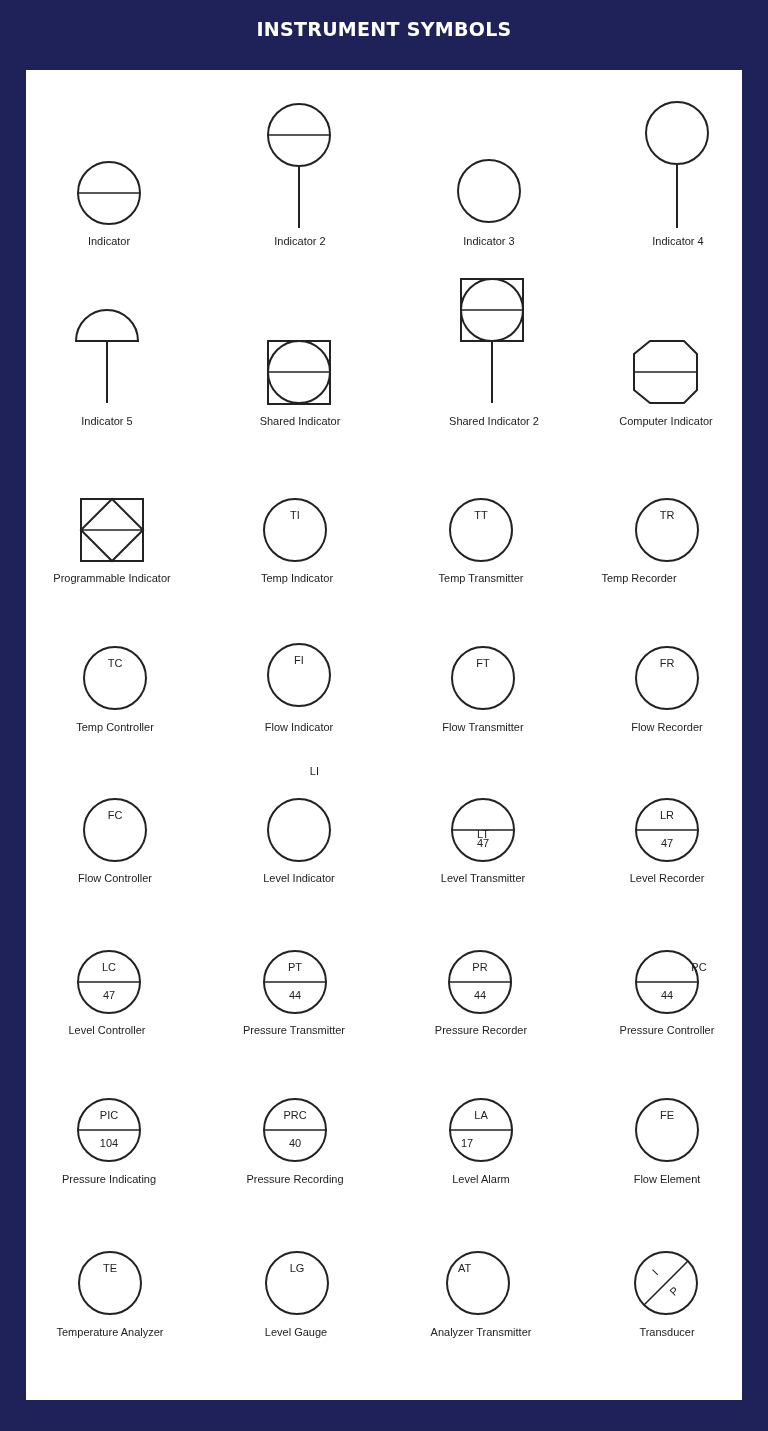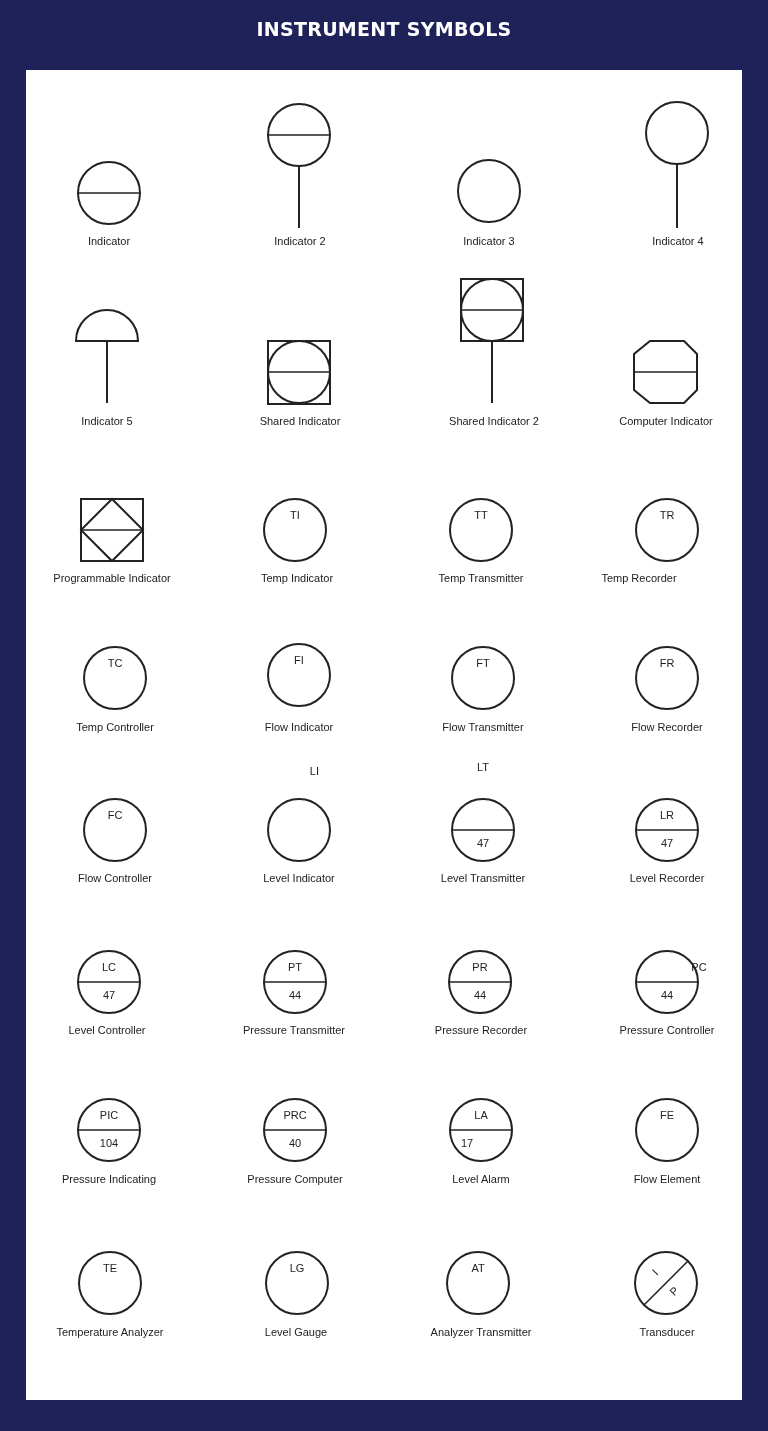--- a/index.html
+++ b/index.html
@@ -150,21 +150,21 @@
   <span class="tag" style="position:absolute;left:461px;top:509px;width:40px;text-align:center;font-size:11px;color:#222">TT</span>
   <span class="tag" style="position:absolute;left:647px;top:509px;width:40px;text-align:center;font-size:11px;color:#222">TR</span>
 
   <span style="position:absolute;left:95px;top:657px;width:40px;text-align:center;font-size:11px;color:#222">TC</span>
   <span style="position:absolute;left:279px;top:654px;width:40px;text-align:center;font-size:11px;color:#222">FI</span>
   <span style="position:absolute;left:463px;top:657px;width:40px;text-align:center;font-size:11px;color:#222">FT</span>
   <span style="position:absolute;left:647px;top:657px;width:40px;text-align:center;font-size:11px;color:#222">FR</span>
 
   <span style="position:absolute;left:95px;top:809px;width:40px;text-align:center;font-size:11px;color:#222">FC</span>
   <span style="position:absolute;left:279px;top:765px;width:40px;text-align:right;font-size:11px;color:#222">LI</span>
-  <span style="position:absolute;left:463px;top:761px;width:40px;text-align:center;font-size:11px;color:#222">LT</span>
+  <span style="position:absolute;left:463px;top:828px;width:40px;text-align:center;font-size:11px;color:#222">LT</span>
   <span style="position:absolute;left:463px;top:837px;width:40px;text-align:center;font-size:11px;color:#222">47</span>
   <span style="position:absolute;left:647px;top:809px;width:40px;text-align:center;font-size:11px;color:#222">LR</span>
   <span style="position:absolute;left:647px;top:837px;width:40px;text-align:center;font-size:11px;color:#222">47</span>
 
   <span style="position:absolute;left:89px;top:961px;width:40px;text-align:center;font-size:11px;color:#222">LC</span>
   <span style="position:absolute;left:89px;top:989px;width:40px;text-align:center;font-size:11px;color:#222">47</span>
   <span style="position:absolute;left:275px;top:961px;width:40px;text-align:center;font-size:11px;color:#222">PT</span>
   <span style="position:absolute;left:275px;top:989px;width:40px;text-align:center;font-size:11px;color:#222">44</span>
   <span style="position:absolute;left:460px;top:961px;width:40px;text-align:center;font-size:11px;color:#222">PR</span>
   <span style="position:absolute;left:460px;top:989px;width:40px;text-align:center;font-size:11px;color:#222">44</span>
@@ -174,21 +174,21 @@
   <span style="position:absolute;left:89px;top:1109px;width:40px;text-align:center;font-size:11px;color:#222">PIC</span>
   <span style="position:absolute;left:89px;top:1137px;width:40px;text-align:center;font-size:11px;color:#222">104</span>
   <span style="position:absolute;left:275px;top:1109px;width:40px;text-align:center;font-size:11px;color:#222">PRC</span>
   <span style="position:absolute;left:275px;top:1137px;width:40px;text-align:center;font-size:11px;color:#222">40</span>
   <span style="position:absolute;left:461px;top:1109px;width:40px;text-align:center;font-size:11px;color:#222">LA</span>
   <span style="position:absolute;left:461px;top:1137px;width:40px;text-align:left;font-size:11px;color:#222">17</span>
   <span style="position:absolute;left:647px;top:1109px;width:40px;text-align:center;font-size:11px;color:#222">FE</span>
 
   <span style="position:absolute;left:90px;top:1262px;width:40px;text-align:center;font-size:11px;color:#222">TE</span>
   <span style="position:absolute;left:277px;top:1262px;width:40px;text-align:center;font-size:11px;color:#222">LG</span>
-  <span style="position:absolute;left:458px;top:1262px;width:40px;text-align:center;font-size:11px;color:#222">AT</span>
+  <span style="position:absolute;left:458px;top:1262px;width:40px;font-size:11px;color:#222">AT</span>
   <span style="position:absolute;left:645px;top:1266px;width:20px;text-align:center;font-size:11px;color:#222;transform:rotate(-45deg)">I</span>
   <span style="position:absolute;left:664px;top:1285px;width:20px;text-align:center;font-size:11px;color:#222;transform:rotate(-45deg)">P</span>
 </div>
 
 <div>
   <span class="lbl" style="left:19px;top:235px">Indicator</span>
   <span class="lbl" style="left:210px;top:235px">Indicator 2</span>
   <span class="lbl" style="left:399px;top:235px">Indicator 3</span>
   <span class="lbl" style="left:588px;top:235px">Indicator 4</span>
 
@@ -211,21 +211,21 @@
   <span class="lbl" style="left:209px;top:872px">Level Indicator</span>
   <span class="lbl" style="left:393px;top:872px">Level Transmitter</span>
   <span class="lbl" style="left:577px;top:872px">Level Recorder</span>
 
   <span class="lbl" style="left:17px;top:1024px">Level Controller</span>
   <span class="lbl" style="left:204px;top:1024px">Pressure Transmitter</span>
   <span class="lbl" style="left:391px;top:1024px">Pressure Recorder</span>
   <span class="lbl" style="left:577px;top:1024px">Pressure Controller</span>
 
   <span class="lbl" style="left:19px;top:1173px">Pressure Indicating</span>
-  <span class="lbl" style="left:205px;top:1173px">Pressure Computer</span>
+  <span class="lbl" style="left:205px;top:1173px">Pressure Recording</span>
   <span class="lbl" style="left:391px;top:1173px">Level Alarm</span>
   <span class="lbl" style="left:577px;top:1173px">Flow Element</span>
 
   <span class="lbl" style="left:20px;top:1326px">Temperature Analyzer</span>
   <span class="lbl" style="left:206px;top:1326px">Level Gauge</span>
   <span class="lbl" style="left:391px;top:1326px">Analyzer Transmitter</span>
   <span class="lbl" style="left:577px;top:1326px">Transducer</span>
 </div>
 
 </body></html>

